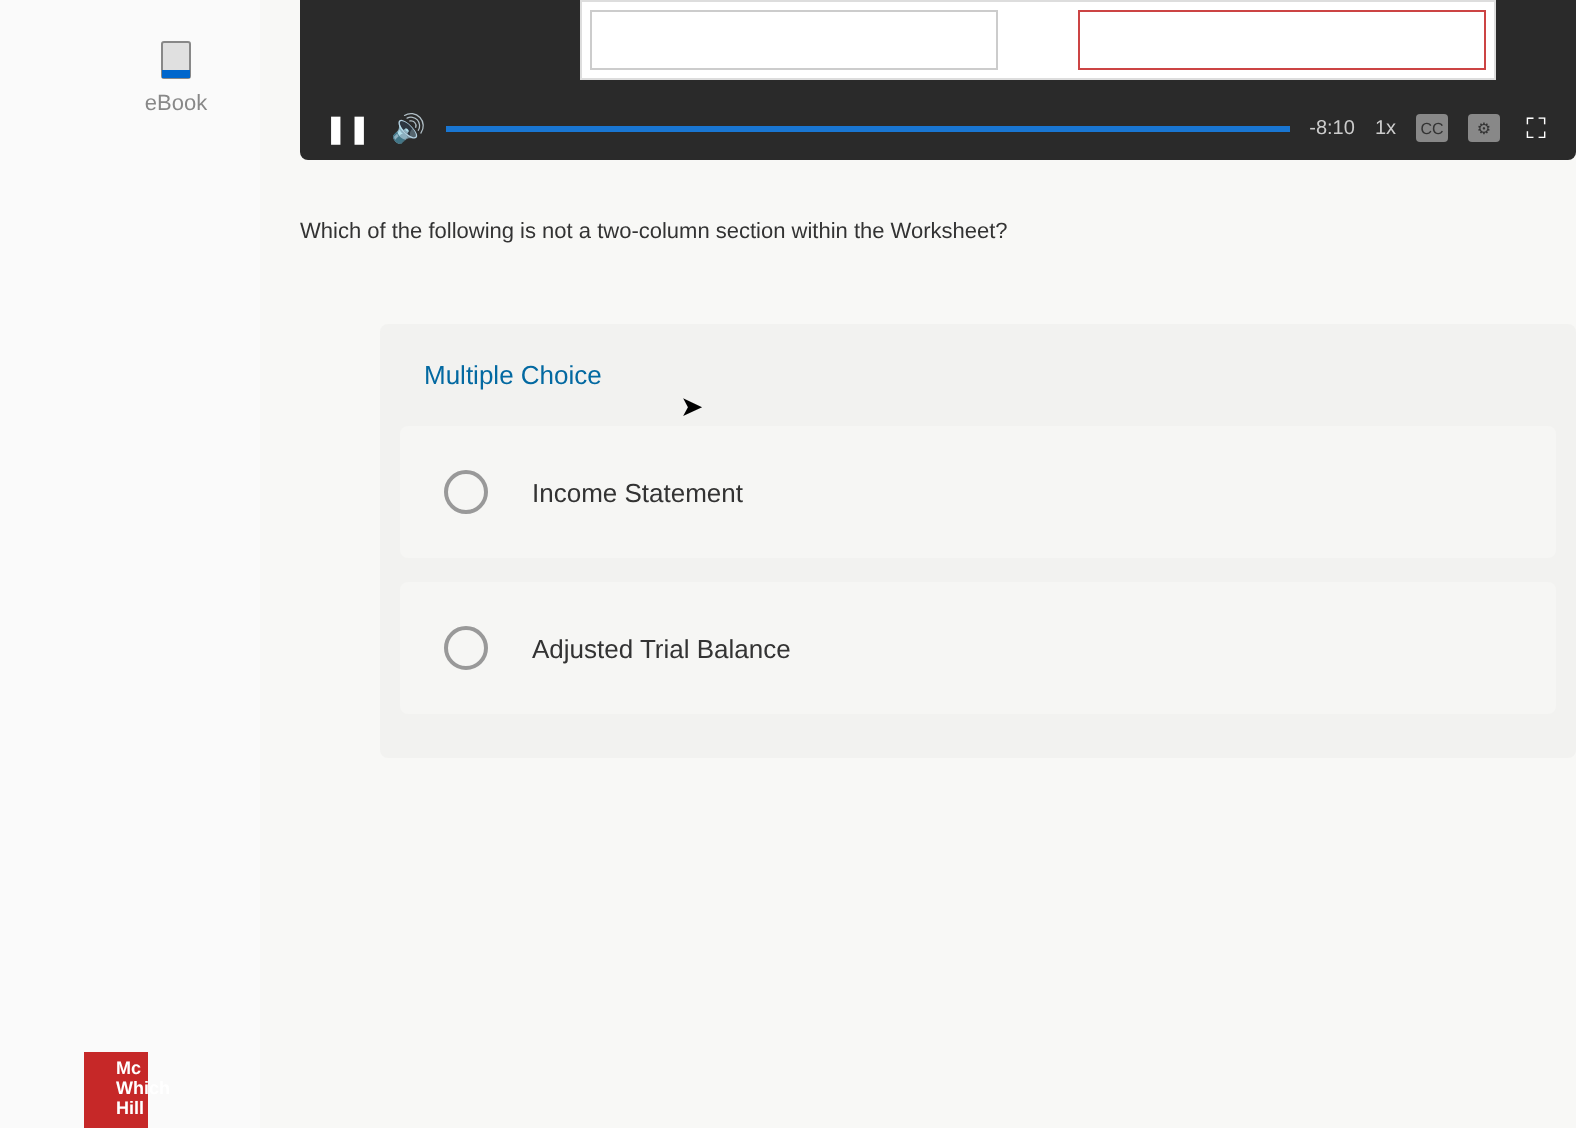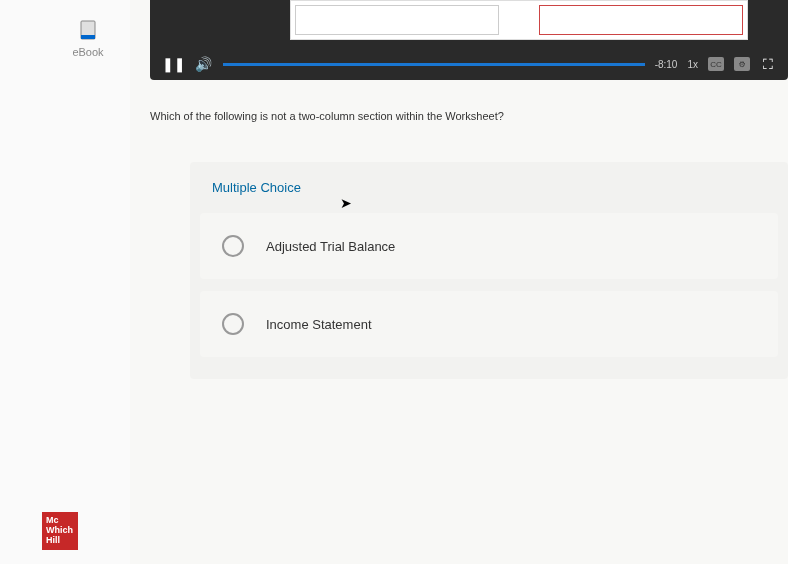--- a/index.html
+++ b/index.html
@@ -157,30 +157,30 @@
       border: 2px solid #999;
       border-radius: 50%;
       flex-shrink: 0;
     }
     .option-label {
       font-size: 13px;
       color: #333;
     }
     .logo {
       position: absolute;
-      bottom: 14px;
+      bottom: 0;
       left: 42px;
-      width: 36px;
+      width: 18px;
       height: 38px;
       background: #c62828;
       color: #fff;
       font-size: 9px;
       font-weight: bold;
       line-height: 1.1;
-      padding: 4px;
+      padding: 16px;
       display: flex;
       flex-direction: column;
       justify-content: center;
     }
     .cursor {
       position: absolute;
       top: 195px;
       left: 340px;
       font-size: 14px;
       color: #000;
@@ -223,26 +223,26 @@
   </div>
 
   <div class="question-area">
     <div class="question-text">Which of the following is not a two-column section within the Worksheet?</div>
 
     <div class="answer-section">
       <div class="answer-header">Multiple Choice</div>
 
       <div class="option-row">
         <div class="radio"></div>
-        <span class="option-label">Adjusted Trial Balance</span>
+        <span class="option-label">Income Statement</span>
       </div>
 
       <div class="option-row">
         <div class="radio"></div>
-        <span class="option-label">Income Statement</span>
+        <span class="option-label">Adjusted Trial Balance</span>
       </div>
 
     </div>
   </div>
 </div>
 
 <div class="logo">
   <span>Mc</span>
   <span>Which</span>
   <span>Hill</span>

